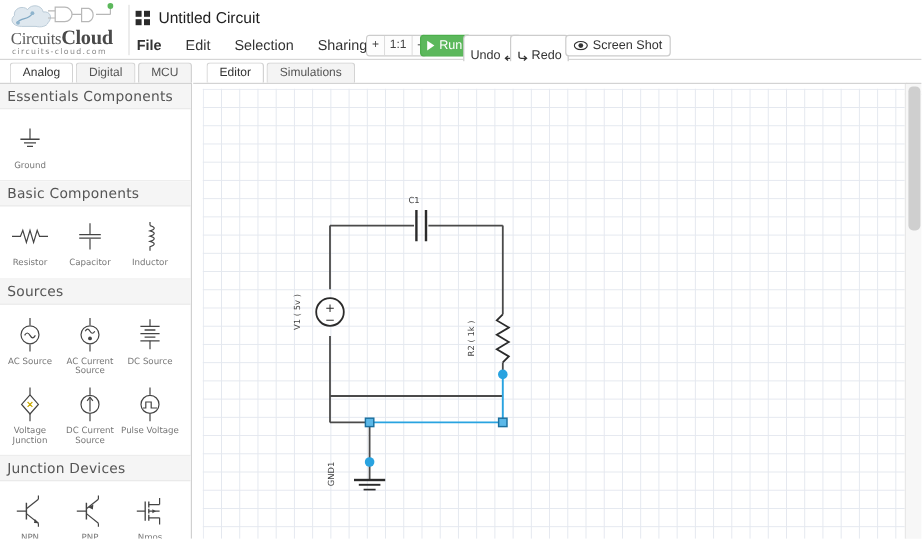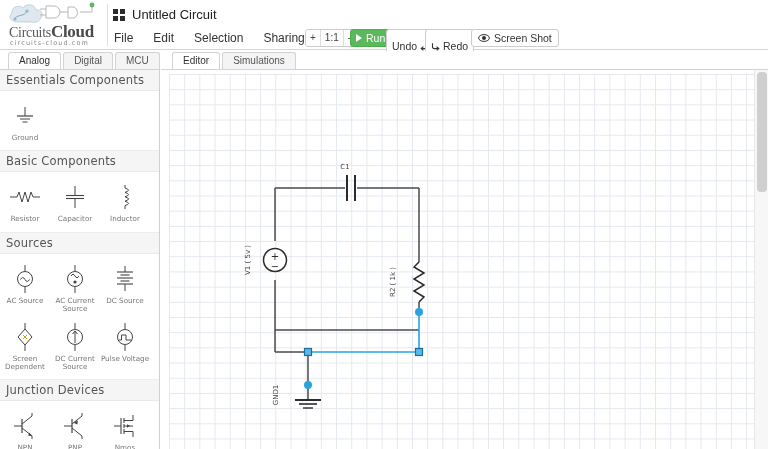--- a/index.html
+++ b/index.html
@@ -61,21 +61,21 @@
   .save-btn svg { display: block; }
 
   .menubar {
     position: absolute; left: 112px; top: 30px;
     display: flex; gap: 0;
   }
   .menubar .mi {
     font-size: 12px; color: #333; padding: 0 10px; cursor: pointer;
     line-height: 16px;
   }
-  .menubar .mi:first-child { padding-left: 2px; }
+  .menubar .mi:first-child { padding-left: 2px; font-weight: bold; }
 
   
   .tb-zoom {
     position: absolute; left: 305px; top: 29px;
     display: flex; border: 1px solid #ccc; border-radius: 3px;
     background: #fff; height: 18px; overflow: hidden;
   }
   .tb-zoom span {
     font-size: 10px; color: #444; line-height: 16px;
     padding: 0 4px; border-right: 1px solid #ddd; cursor: pointer;
@@ -386,21 +386,21 @@
       </div>
       <div class="comp">
         <div class="sym">
           <svg width="26" height="30" viewBox="0 0 26 30">
             <line x1="13" y1="1" x2="13" y2="7" stroke="#444" stroke-width="1"></line>
             <path d="M13 7 L20 15 L13 23 L6 15 Z" fill="none" stroke="#444" stroke-width="1"></path>
             <path d="M11 13 l2 2 l-2 2 M15 13 l-2 2 l2 2" stroke="#c8a800" stroke-width="1" fill="none"></path>
             <line x1="13" y1="23" x2="13" y2="29" stroke="#444" stroke-width="1"></line>
           </svg>
         </div>
-        <div class="cname">Screen Dependent</div>
+        <div class="cname">Voltage Junction</div>
       </div>
       <div class="comp">
         <div class="sym">
           <svg width="26" height="30" viewBox="0 0 26 30">
             <line x1="13" y1="1" x2="13" y2="7" stroke="#444" stroke-width="1"></line>
             <circle cx="13" cy="15" r="7.5" fill="none" stroke="#444" stroke-width="1"></circle>
             <line x1="13" y1="9" x2="13" y2="21" stroke="#444" stroke-width="1"></line>
             <path d="M10.6 12 L13 9 L15.4 12" stroke="#444" stroke-width="1" fill="none"></path>
             <line x1="13" y1="23" x2="13" y2="29" stroke="#444" stroke-width="1"></line>
           </svg>

